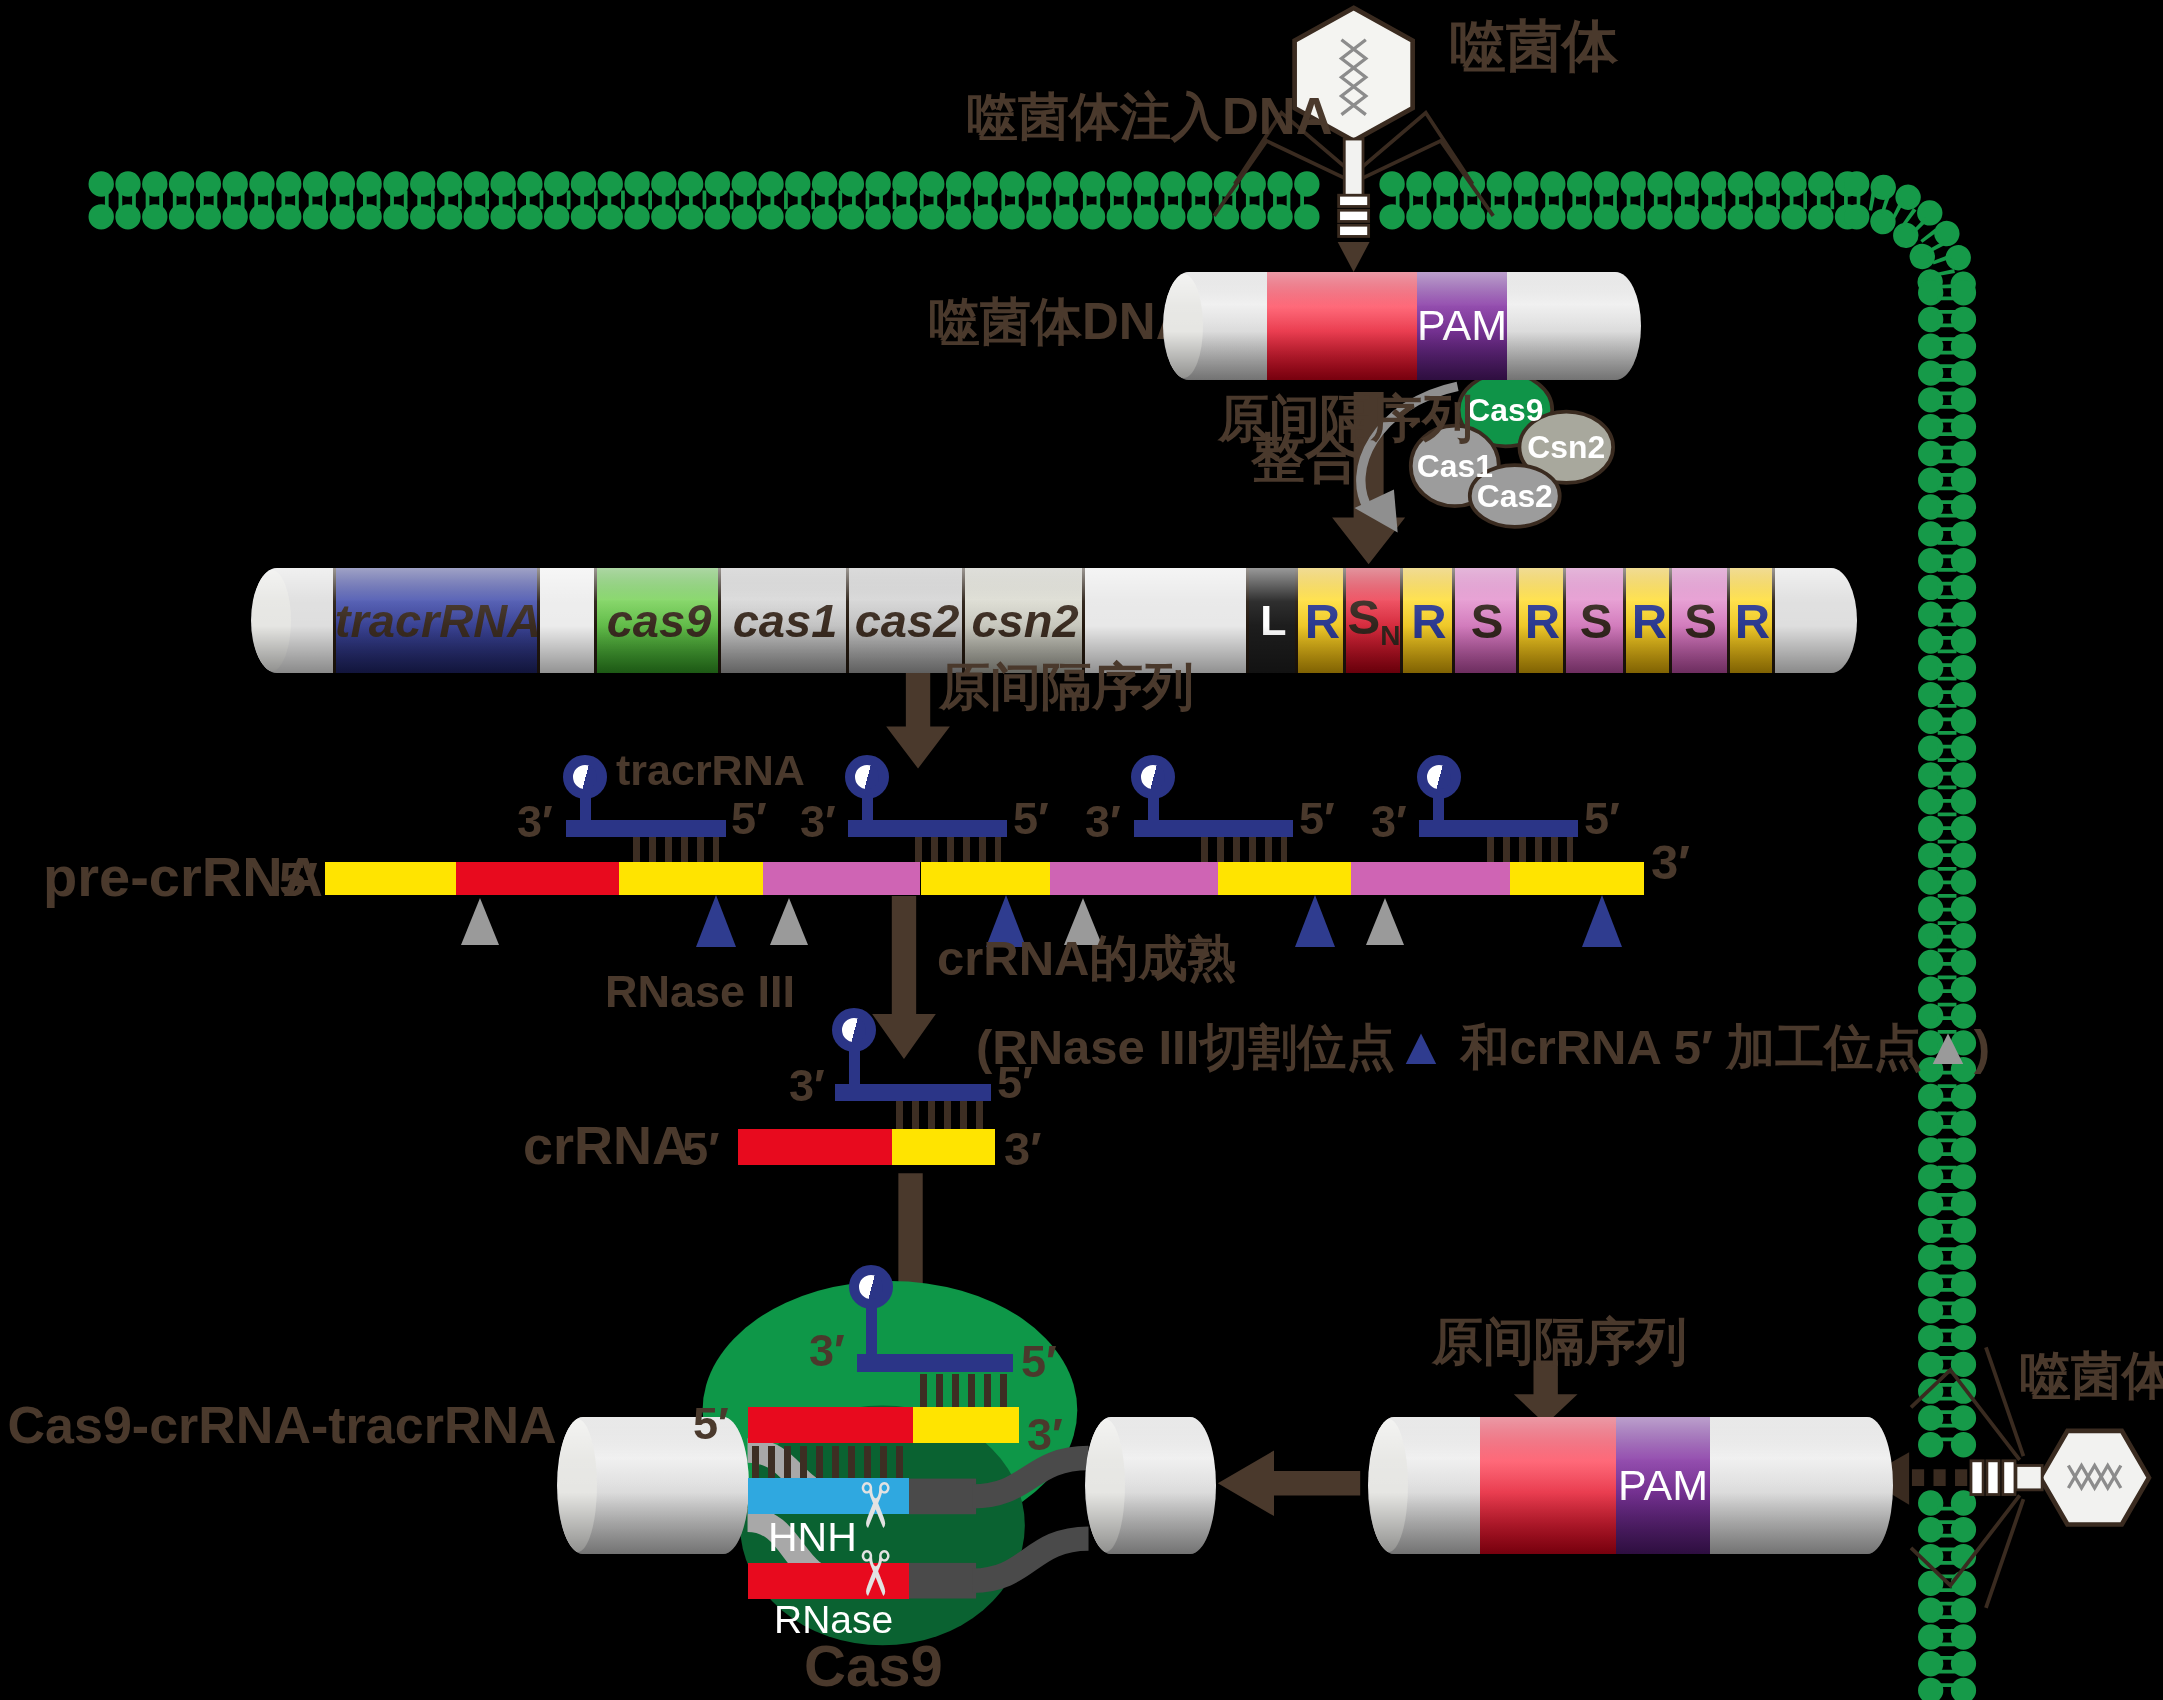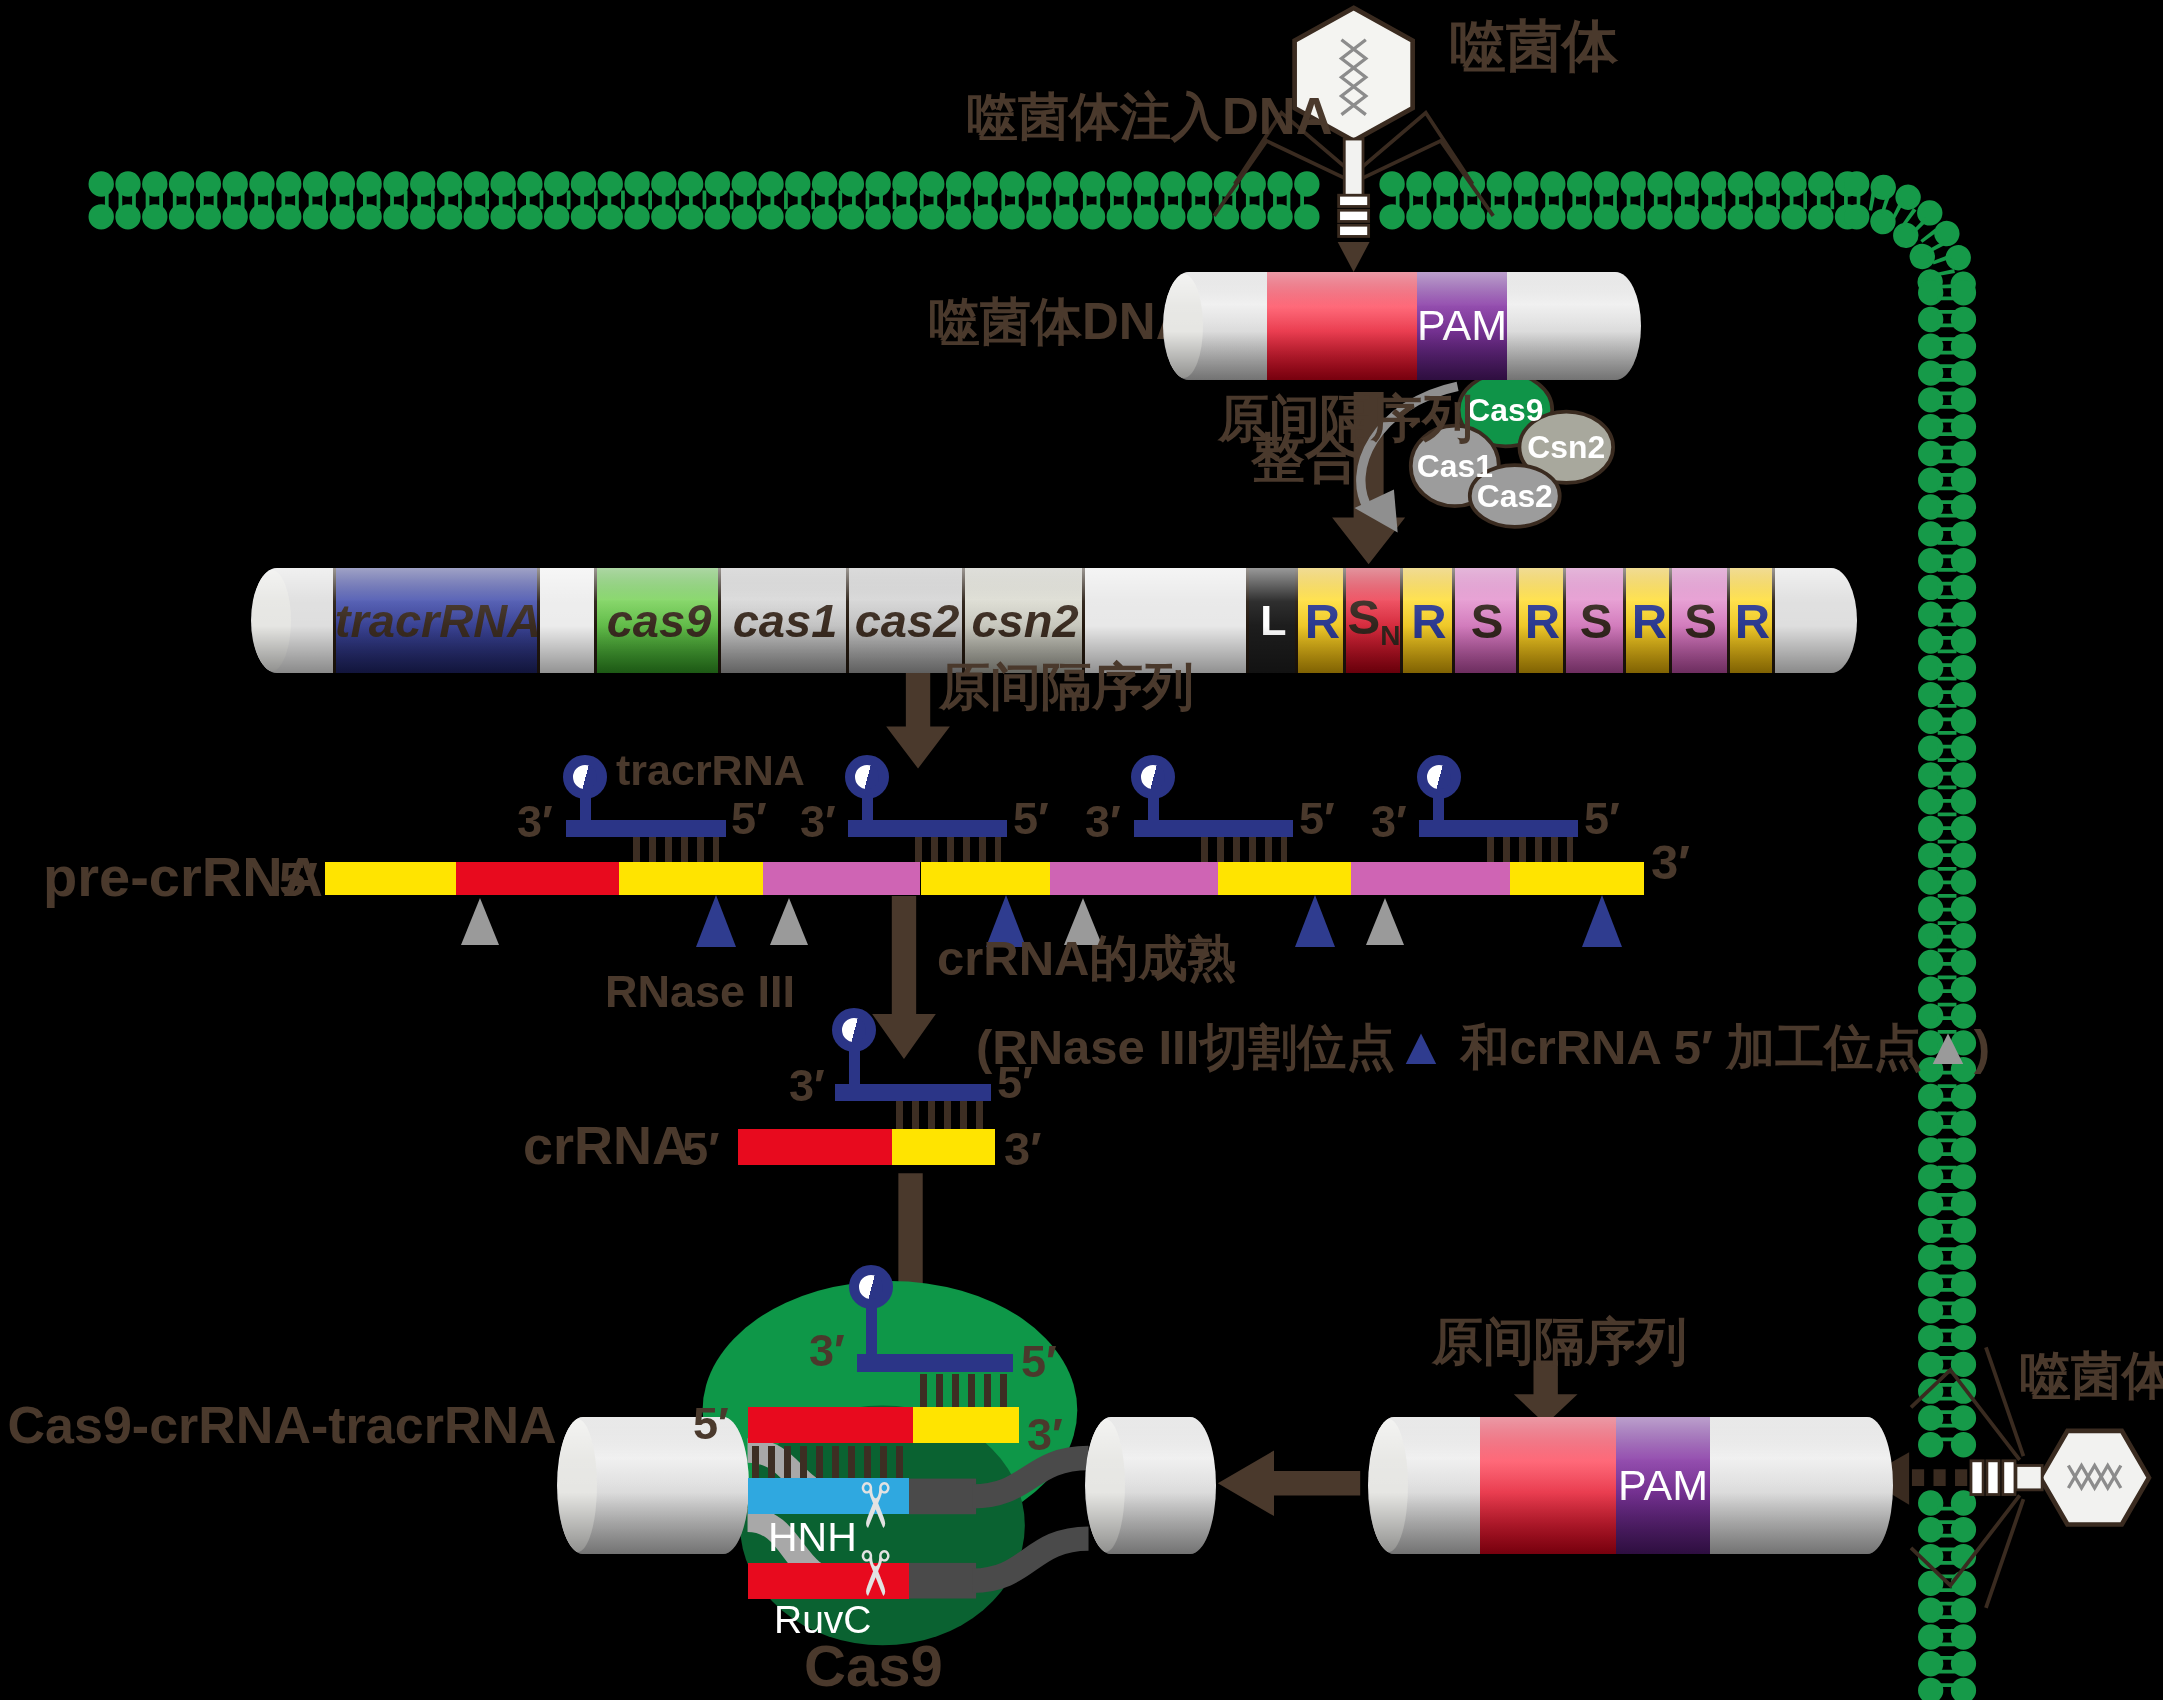--- a/index.html
+++ b/index.html
@@ -278,21 +278,21 @@
 <div class="lbl" style="left:1021px;top:1338px;font-size:45px">5′</div>
 
 <div class="lbl" style="left:693px;top:1400px;font-size:45px">5′</div>
 <div class="flat" style="left:748px;top:1407px;width:166px;height:36px;background:#e80a1e"></div>
 <div class="flat" style="left:913px;top:1407px;width:106px;height:36px;background:#ffe400"></div>
 <div class="lbl" style="left:1027px;top:1411px;font-size:45px">3′</div>
 <div class="hatch" style="left:752px;top:1446px;width:156px;height:33px"></div>
 <div class="flat" style="left:748px;top:1478px;width:161px;height:36px;background:#2fa8e0"></div>
 <div class="wlbl" style="left:768px;top:1516px;font-size:41px">HNH</div>
 <div class="flat" style="left:748px;top:1563px;width:161px;height:36px;background:#e80a1e"></div>
-<div class="wlbl" style="left:774px;top:1600px;font-size:39px">RuvC</div>
+<div class="wlbl" style="left:774px;top:1600px;font-size:39px">RNase</div>
 <span class="scis" style="left:849px;top:1469px;font-size:62px">✂</span>
 <span class="scis" style="left:849px;top:1537px;font-size:62px">✂</span>
 <div class="lbl" style="left:804px;top:1636px;font-size:58px;color:#55born">Cas9</div>
 
 <div class="lbl" style="left:7.5px;top:1398px;font-size:52px">Cas9-crRNA-tracrRNA</div>
 
 <div class="lbl" style="left:1432px;top:1315px;font-size:51px">原间隔序列</div>
 <div class="cyl" style="left:1368px;top:1417px;width:525px;height:137px">
   <div class="seg" style="left:0;width:112px;background:linear-gradient(#cfcfcf,#efefef 30%,#b9b9b9)"></div>
   <div class="seg" style="left:112px;width:136px;background:linear-gradient(#d4203a,#ff5d6e 32%,#c00016)"></div>

